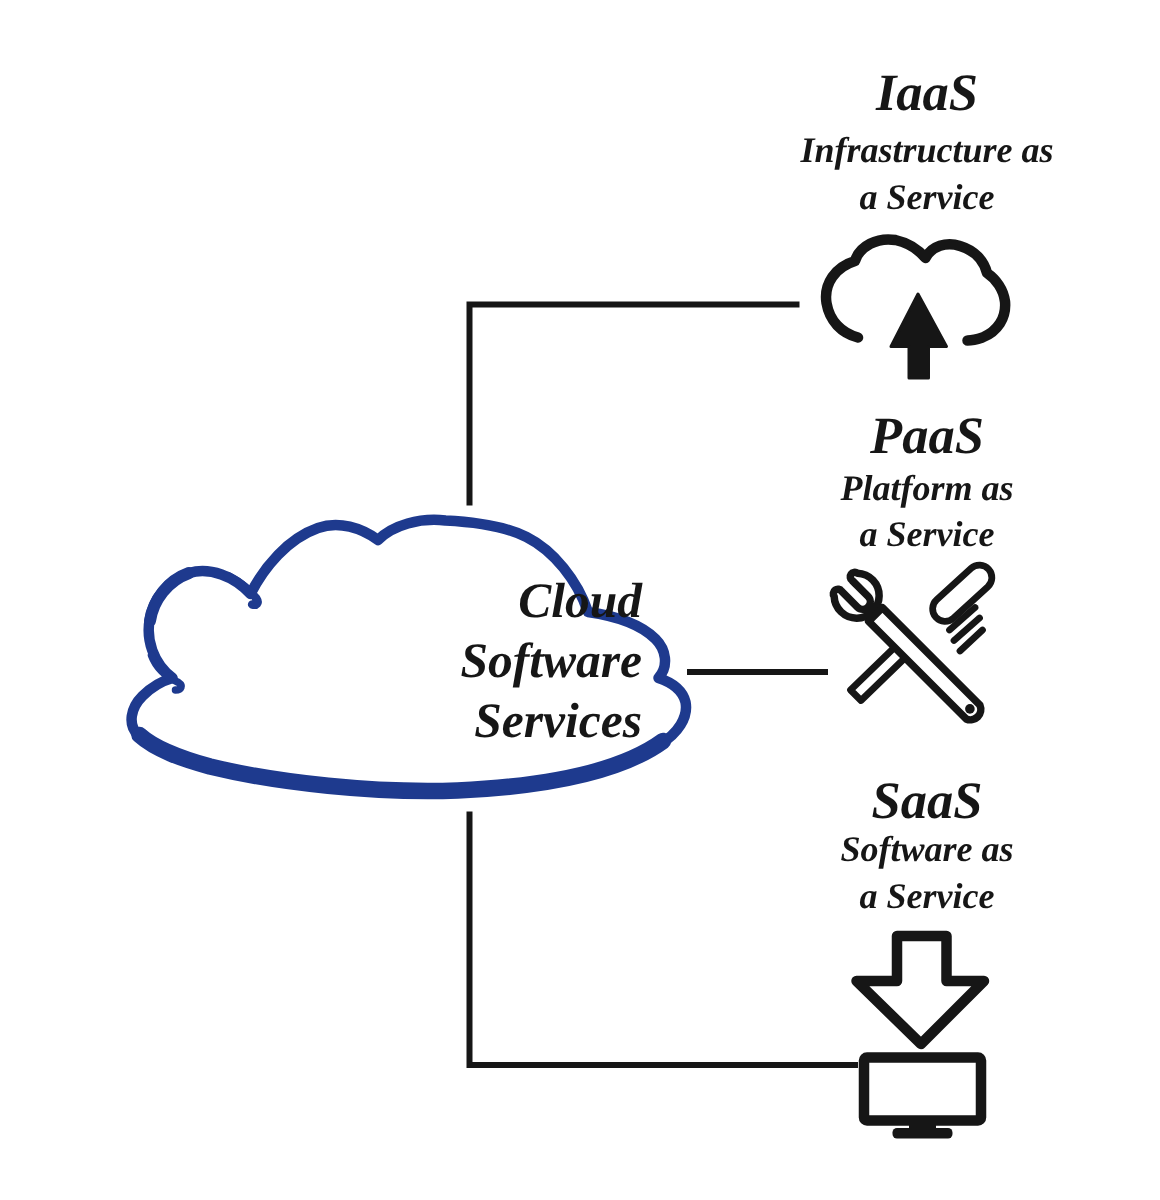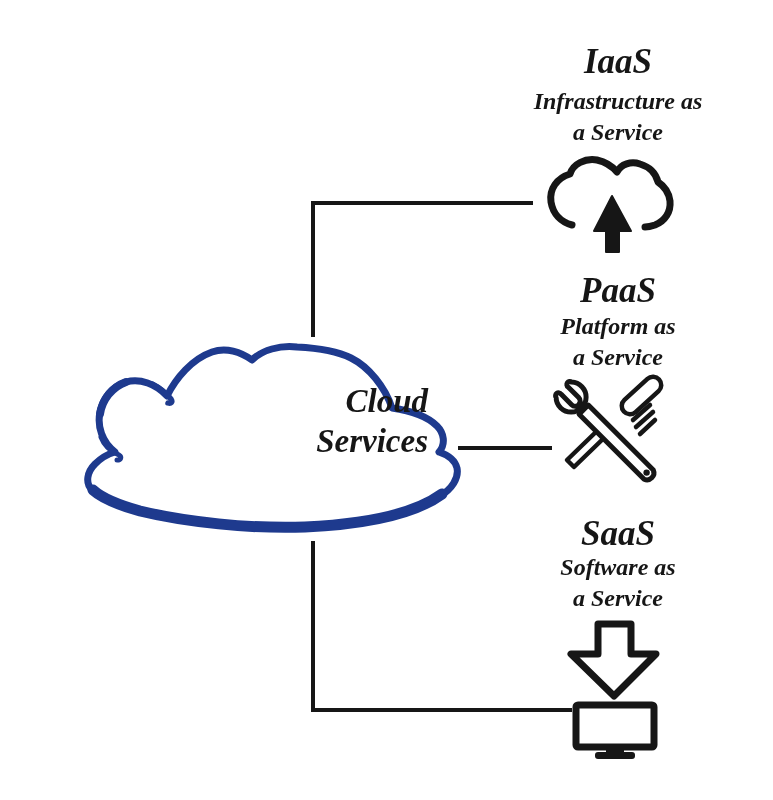--- a/index.html
+++ b/index.html
@@ -119,20 +119,21 @@
       <g>
         <rect class="icon-outline" stroke-width="7" x="576" y="705" width="78" height="42" rx="2"></rect>
         <rect x="606" y="745" width="18" height="9" fill="var(--ink,#161616)"></rect>
         <rect x="595" y="752" width="40" height="7" rx="3" fill="var(--ink,#161616)"></rect>
       </g>
     </g>
   </svg>
 
   <div class="txt hub-label" style="top:381px;text-align:right;">
     <div>Cloud</div>
+    <div>Software</div>
     <div>Services</div>
   </div>
 
   <div class="txt svc-col acronym" style="top:44px;">IaaS</div>
   <div class="txt svc-col subtitle" style="top:86px;">
     <div>Infrastructure as</div>
     <div>a Service</div>
   </div>
 
   <div class="txt svc-col acronym" style="top:273px;">PaaS</div>

